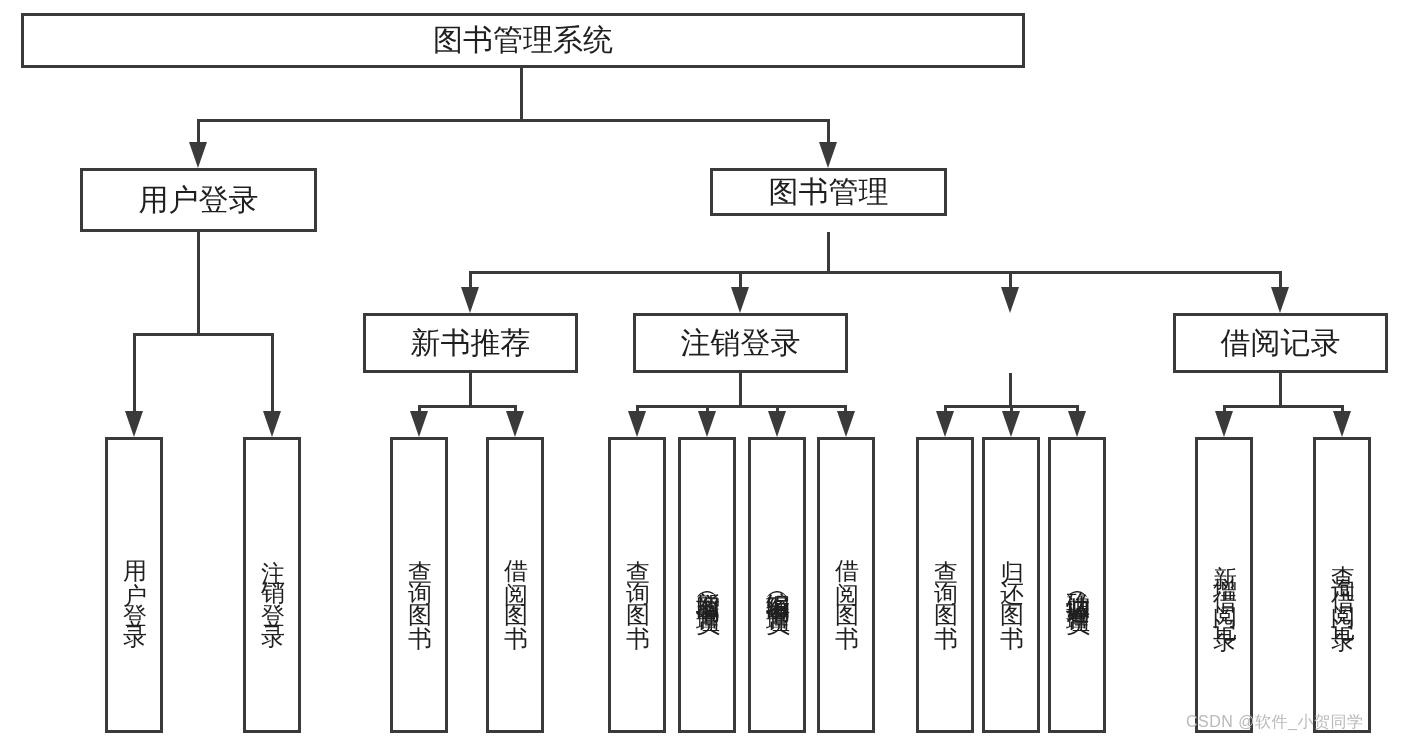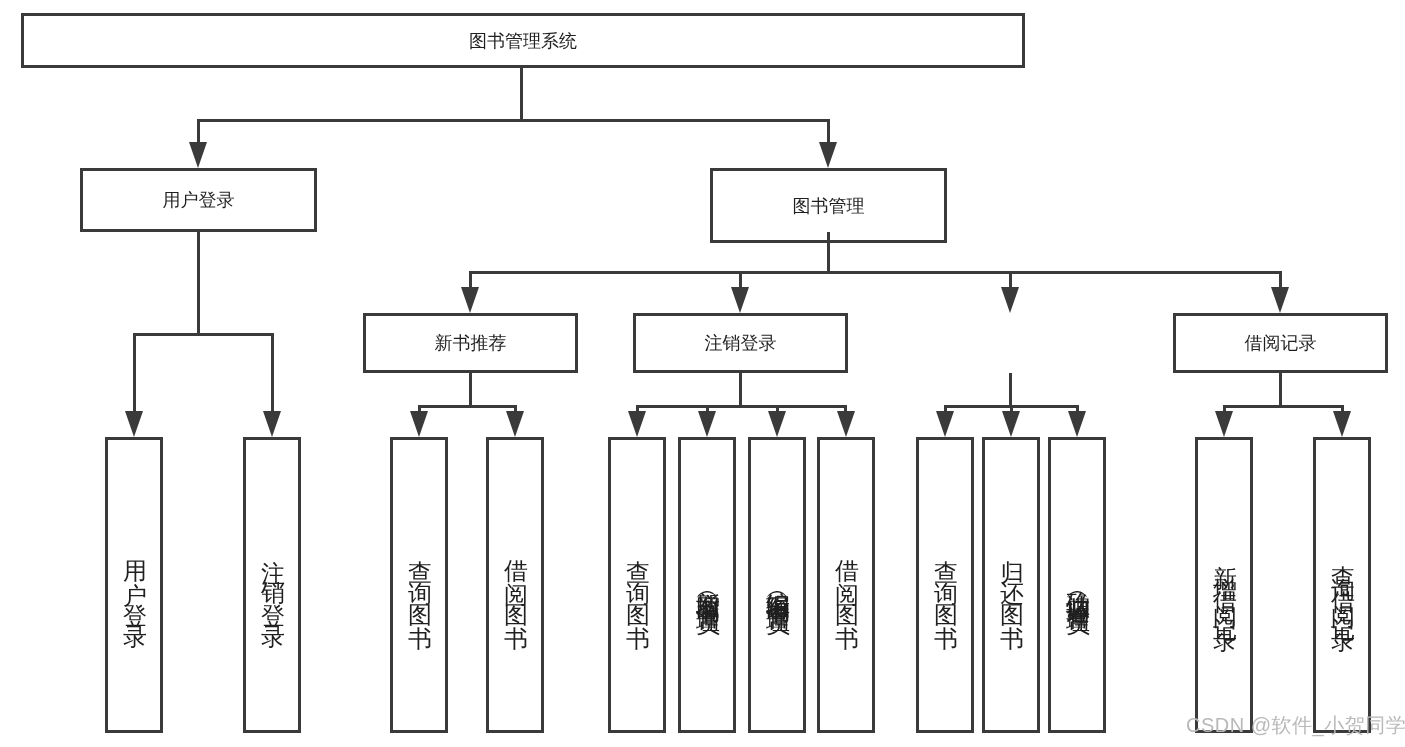--- a/index.html
+++ b/index.html
@@ -14,21 +14,21 @@
     background:#ffffff;
     overflow:hidden;
   }
   .box{
     position:absolute;
     border:3px solid var(--line);
     background:#ffffff;
     box-sizing:border-box;
     display:flex;align-items:center;justify-content:center;
     color:var(--text);
-    font-size:18px;
+    font-size:30px;
   }
   .leaf{
     position:absolute;
     border:3px solid var(--line);
     background:#ffffff;
     box-sizing:border-box;
     width:58px;height:296px;top:437px;
     writing-mode:vertical-rl;
     text-orientation:mixed;
     text-align:center;
@@ -43,40 +43,40 @@
   .hline{position:absolute;height:3px;background:var(--line);}
   .arrow{
     position:absolute;width:0;height:0;
     border-left:9px solid transparent;
     border-right:9px solid transparent;
     border-top:26px solid var(--line);
   }
   .watermark{
     position:absolute;
     left:1186px;top:712px;
-    font-size:20px;
+    font-size:16px;
     color:#b9b9b9;
     letter-spacing:0.5px;
     white-space:nowrap;
     z-index:5;
   }
 </style>
 </head>
 <body>
 
 <div class="canvas">
 
   <div class="box" style="left:21px;top:13px;width:1004px;height:55px;">
     <span>图书管理系统</span>
   </div>
 
   <div class="box" style="left:80px;top:168px;width:237px;height:64px;">
     <span>用户登录</span>
   </div>
-  <div class="box" style="left:710px;top:168px;width:237px;height:75px;">
+  <div class="box" style="left:710px;top:168px;width:237px;height:48px;">
     <span>图书管理</span>
   </div>
 
   <div class="box" style="left:363px;top:313px;width:215px;height:60px;">
     <span>新书推荐</span>
   </div>
   <div class="box" style="left:633px;top:313px;width:215px;height:60px;">
     <span>注销登录</span>
   </div>
   <div class="box" style="left:1173px;top:313px;width:215px;height:60px;">

